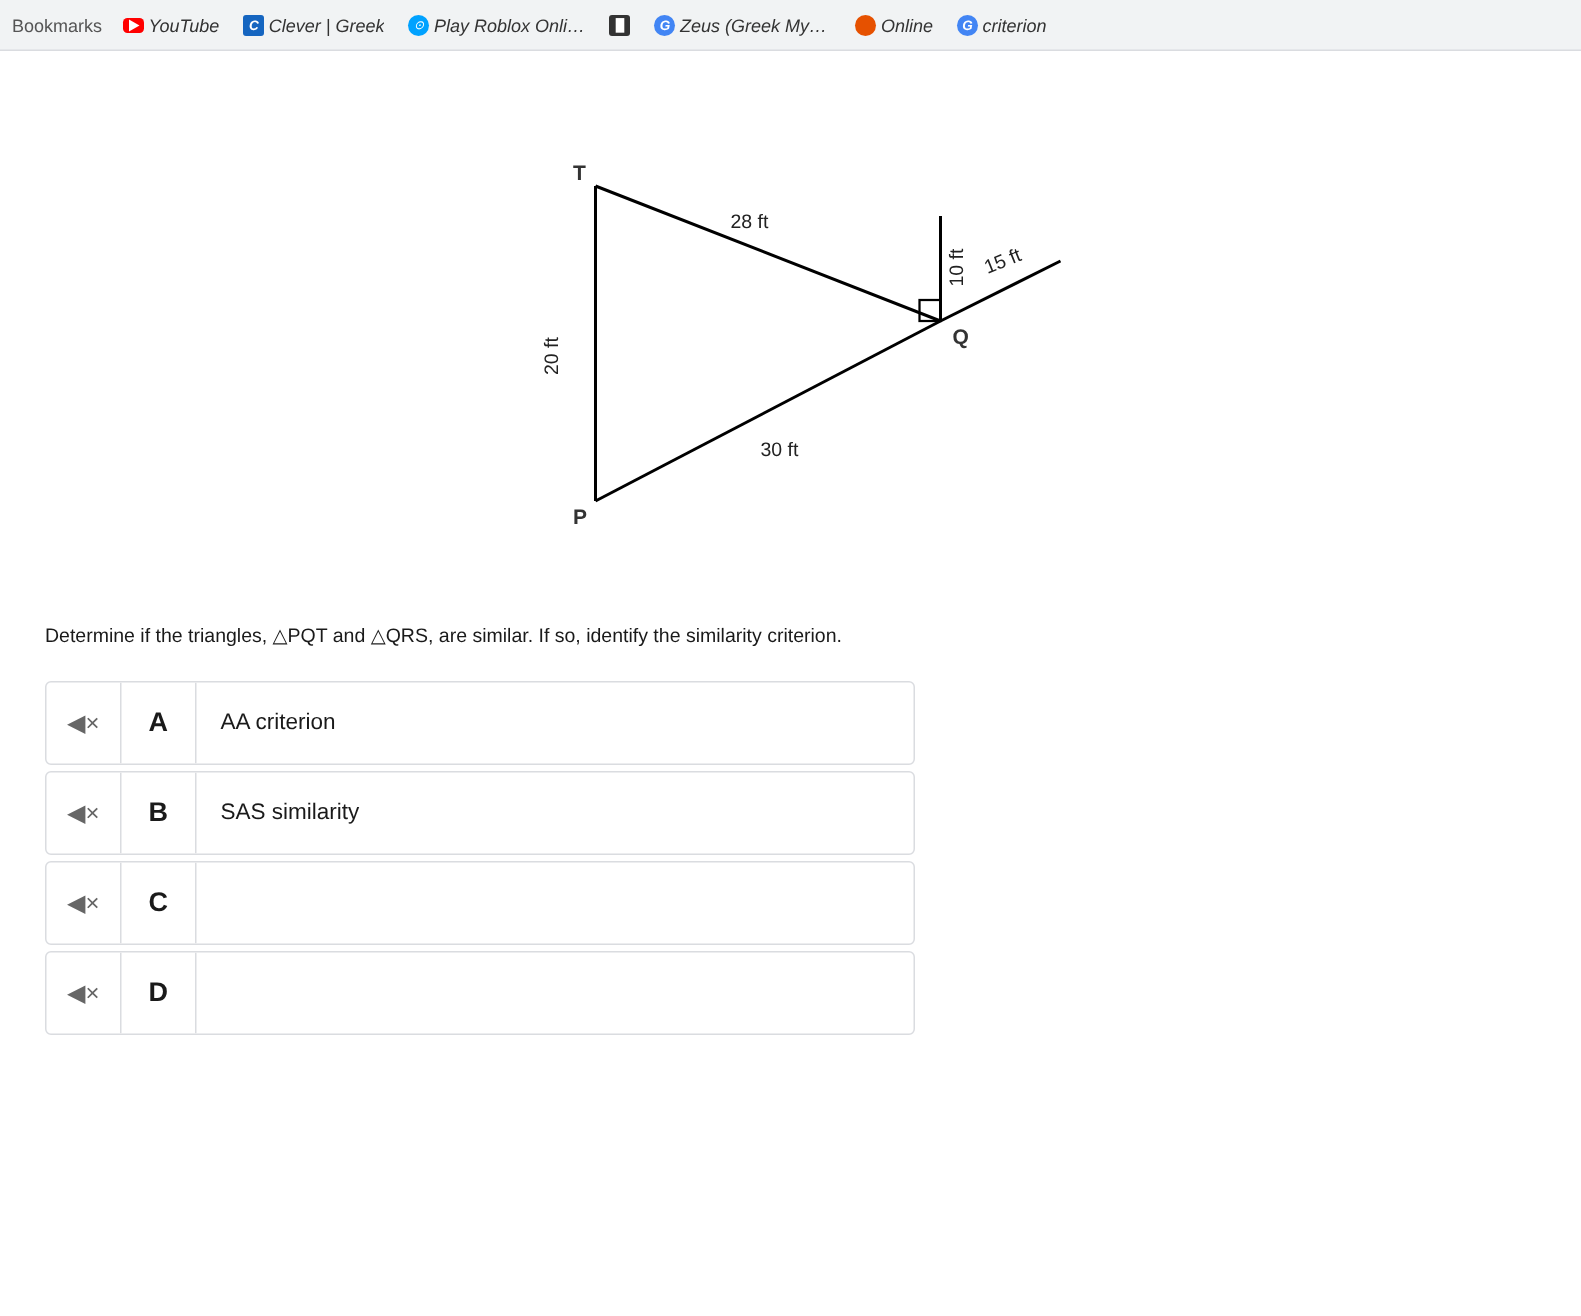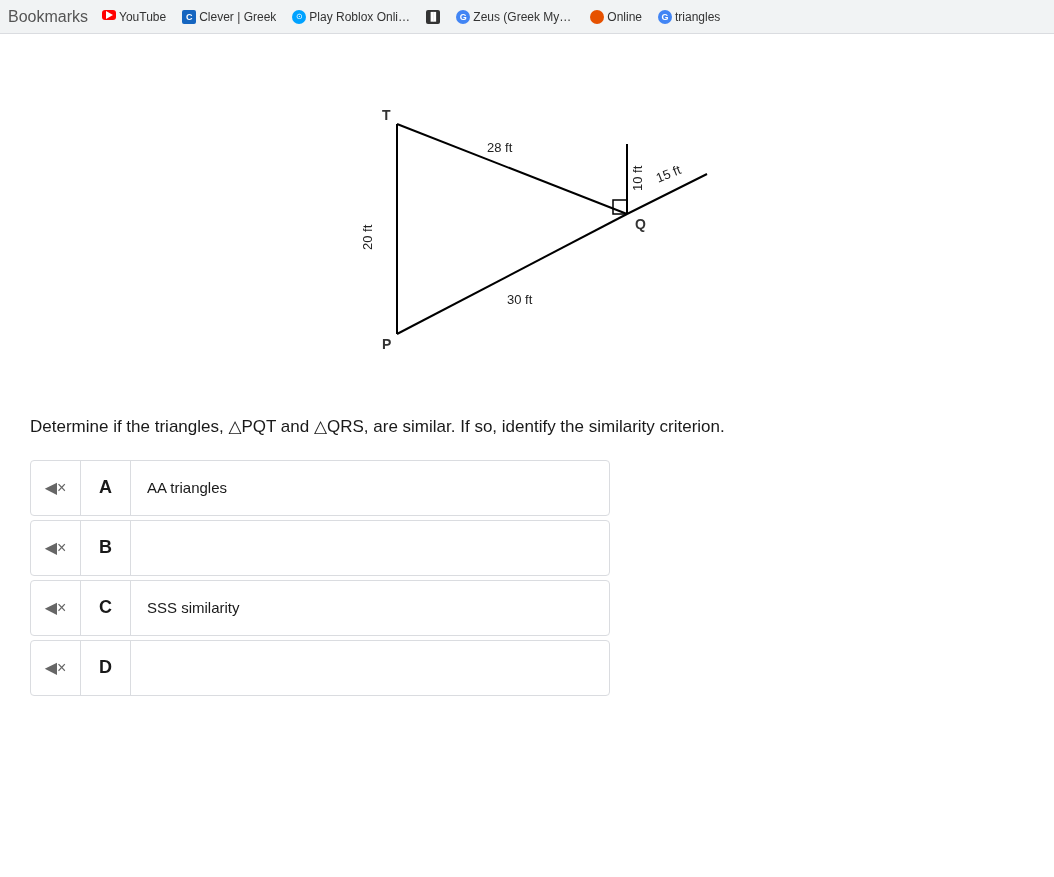--- a/index.html
+++ b/index.html
@@ -18,29 +18,30 @@
       height: 34px;
       display: flex;
       align-items: center;
       padding: 0 8px;
       gap: 4px;
       font-size: 12px;
       color: #333;
     }
     .bookmark-item {
       display: flex;
-      align-items: flex-start;
+      align-items: center;
       gap: 3px;
       padding: 2px 6px;
       border-radius: 4px;
       cursor: pointer;
       white-space: nowrap;
       max-width: 130px;
       overflow: hidden;
       text-overflow: ellipsis;
+      font-style: italic;
     }
     .bm-text { overflow: hidden; text-overflow: ellipsis; white-space: nowrap; }
 
     
     .icon-yt { width: 14px; height: 10px; background: #ff0000; border-radius: 3px; display: inline-flex; align-items: center; justify-content: center; flex-shrink: 0; }
     .icon-yt::after { content: ''; border-left: 7px solid white; border-top: 4px solid transparent; border-bottom: 4px solid transparent; }
     .icon-g { width: 14px; height: 14px; background: #4285f4; border-radius: 50%; display: inline-flex; align-items: center; justify-content: center; color: white; font-size: 9px; font-weight: bold; flex-shrink: 0; }
     .icon-clever { width: 14px; height: 14px; background: #1565c0; border-radius: 2px; display: inline-flex; align-items: center; justify-content: center; color: white; font-size: 9px; font-weight: bold; flex-shrink: 0; }
     .icon-roblox { width: 14px; height: 14px; background: #00a2ff; border-radius: 50%; display: inline-flex; align-items: center; justify-content: center; color: white; font-size: 8px; flex-shrink: 0; }
     .icon-classes { width: 14px; height: 14px; background: #e65100; border-radius: 50%; flex-shrink: 0; }
@@ -57,21 +58,21 @@
     
     .diagram-area {
       display: flex;
       justify-content: center;
       margin-bottom: 30px;
       padding-top: 10px;
     }
 
     
     .question-text {
-      font-size: 17px;
+      font-size: 13px;
       color: #1a1a1a;
       margin-bottom: 20px;
       line-height: 1.5;
     }
 
     
     .answer-choices {
       display: flex;
       flex-direction: column;
       gap: 4px;
@@ -125,21 +126,21 @@
     }
 
     svg.triangle-diagram {
       display: block;
     }
   </style>
 </head>
 <body>
 
 <div class="bookmarks-bar">
-  <span style="font-size:16px;color:#555;margin-right:4px;">Bookmarks</span>
+  <span style="font-size:12px;color:#555;margin-right:4px;">Bookmarks</span>
 
   <div class="bookmark-item">
     <span class="icon-yt"></span>
     <span class="bm-text">YouTube</span>
   </div>
 
   <div class="bookmark-item">
     <span class="icon-clever">C</span>
     <span class="bm-text">Clever | Greek</span>
   </div>
@@ -158,21 +159,21 @@
     <span class="bm-text">Zeus (Greek Mythol...</span>
   </div>
 
   <div class="bookmark-item">
     <span class="icon-classes"></span>
     <span class="bm-text">Online</span>
   </div>
 
   <div class="bookmark-item">
     <span class="icon-g">G</span>
-    <span class="bm-text">triangles</span>
+    <span class="bm-text">criterion</span>
   </div>
 </div>
 
 <div class="main-content">
 
   <div class="diagram-area">
     <svg class="triangle-diagram" width="420" height="320" viewBox="0 0 420 320">
 
       <line x1="80" y1="60" x2="80" y2="270" stroke="black" stroke-width="2"></line>
 
@@ -206,36 +207,36 @@
 
   <p class="question-text">Determine if the triangles, △PQT and △QRS, are similar. If so, identify the similarity criterion.</p>
 
   <div class="answer-choices">
 
     <div class="answer-row">
       <div class="speaker-cell">
         <span class="speaker-icon">◀×</span>
       </div>
       <div class="letter-cell">A</div>
-      <div class="answer-text-cell">AA triangles</div>
+      <div class="answer-text-cell">AA criterion</div>
     </div>
 
     <div class="answer-row">
       <div class="speaker-cell">
         <span class="speaker-icon">◀×</span>
       </div>
       <div class="letter-cell">B</div>
+      <div class="answer-text-cell">SAS similarity</div>
     </div>
 
     <div class="answer-row">
       <div class="speaker-cell">
         <span class="speaker-icon">◀×</span>
       </div>
       <div class="letter-cell">C</div>
-      <div class="answer-text-cell">SSS similarity</div>
     </div>
 
     <div class="answer-row">
       <div class="speaker-cell">
         <span class="speaker-icon">◀×</span>
       </div>
       <div class="letter-cell">D</div>
     </div>
 
   </div>

